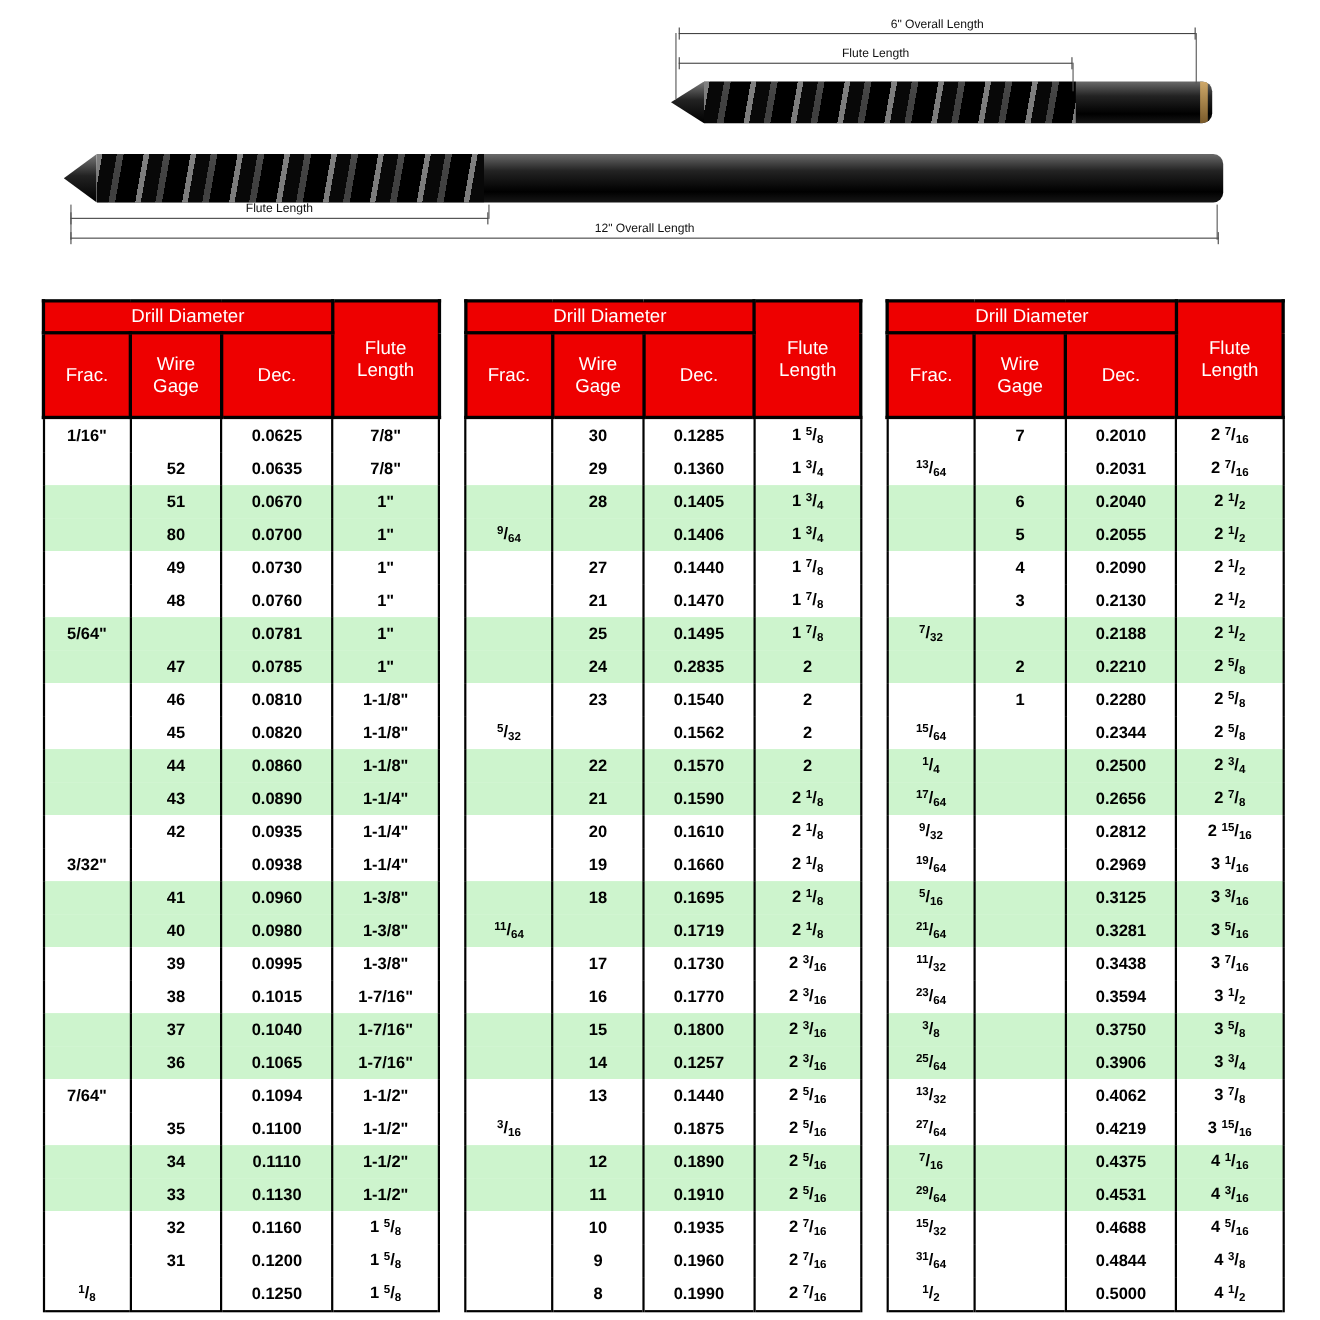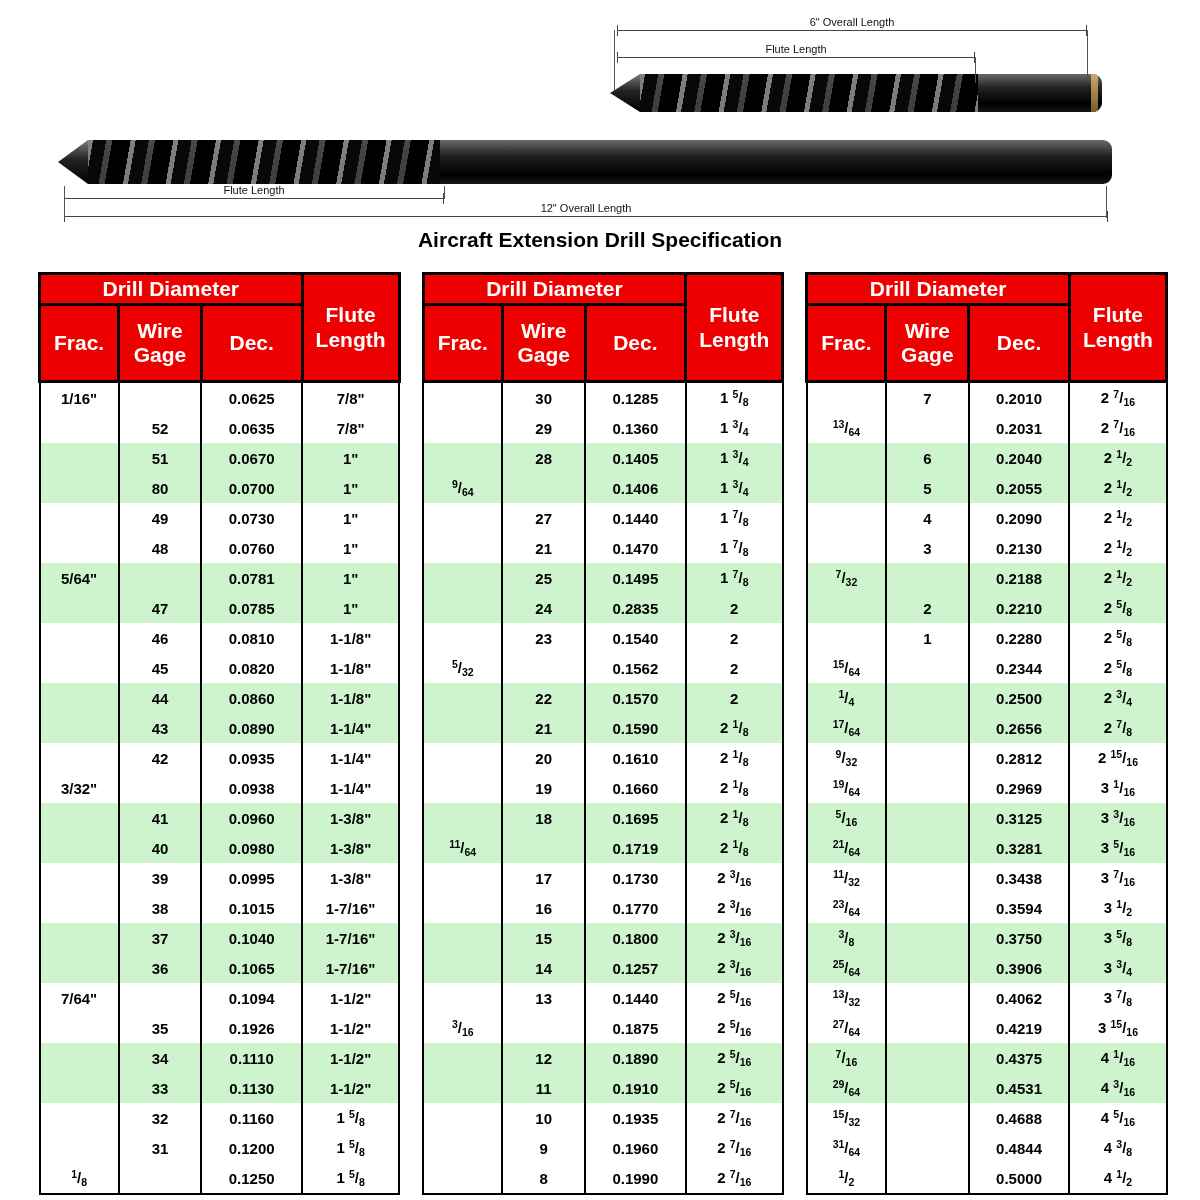--- a/index.html
+++ b/index.html
@@ -35,21 +35,21 @@
   .title{position:absolute;top:228px;left:0;width:100%;margin:0;text-align:center;
          font-size:21px;font-weight:bold;color:#000;}
 
   
   .tables{position:absolute;left:38px;top:272px;width:1130px;display:flex;gap:21px;}
   .tbl{flex:1;}
   table.spec{width:100%;border-collapse:collapse;border:2px solid #000;table-layout:fixed;}
   .spec col.c-frac{width:22%;} .spec col.c-wire{width:23%;}
   .spec col.c-dec{width:28%;}  .spec col.c-flute{width:27%;}
   .spec th{background:var(--red);color:#fff;border:3px solid #000;
-           font-size:21px;font-weight:bold;line-height:1.15;padding:2px;}
+           font-size:17px;font-weight:normal;line-height:1.15;padding:2px;}
   .spec thead tr:first-child th.group{height:22px;}
   .spec thead tr:nth-child(2) th{height:70px;}
   .spec td{height:30px;text-align:center;vertical-align:middle;font-size:15px;font-weight:bold;
            border-left:2px solid #000;border-right:2px solid #000;padding:0;background:#fff;}
   .spec tr.green td{background:var(--green);}
   .spec sup{font-size:10.5px;vertical-align:5px;}
   .spec sub{font-size:10.5px;vertical-align:-3px;}
 </style>
 </head>
 <body>
@@ -85,21 +85,20 @@
       <span class="lbl">Flute Length</span>
     </div>
     <div class="dim" style="left:64px;top:216px;width:1044px;">
       <span class="lbl">12" Overall Length</span>
     </div>
     <div class="vtick" style="left:64px;top:186px;height:32px;"></div>
     <div class="vtick" style="left:444px;top:186px;height:13px;"></div>
     <div class="vtick" style="left:1106px;top:186px;height:32px;"></div>
   </div>
 
-  <h1 class="title">Aircraft Extension Drill Specification</h1>
 
   <div class="tables">
     <div class="tbl">
         <table class="spec">
           <colgroup>
             <col class="c-frac">
             <col class="c-wire">
             <col class="c-dec">
             <col class="c-flute">
           </colgroup>
@@ -237,21 +236,21 @@
             </tr>
             <tr>
               <td>7/64"</td>
               <td></td>
               <td>0.1094</td>
               <td>1-1/2"</td>
             </tr>
             <tr>
               <td></td>
               <td>35</td>
-              <td>0.1926</td>
+              <td>0.1100</td>
               <td>1-1/2"</td>
             </tr>
             <tr class="green">
               <td></td>
               <td>34</td>
               <td>0.1110</td>
               <td>1-1/2"</td>
             </tr>
             <tr class="green">
               <td></td>

